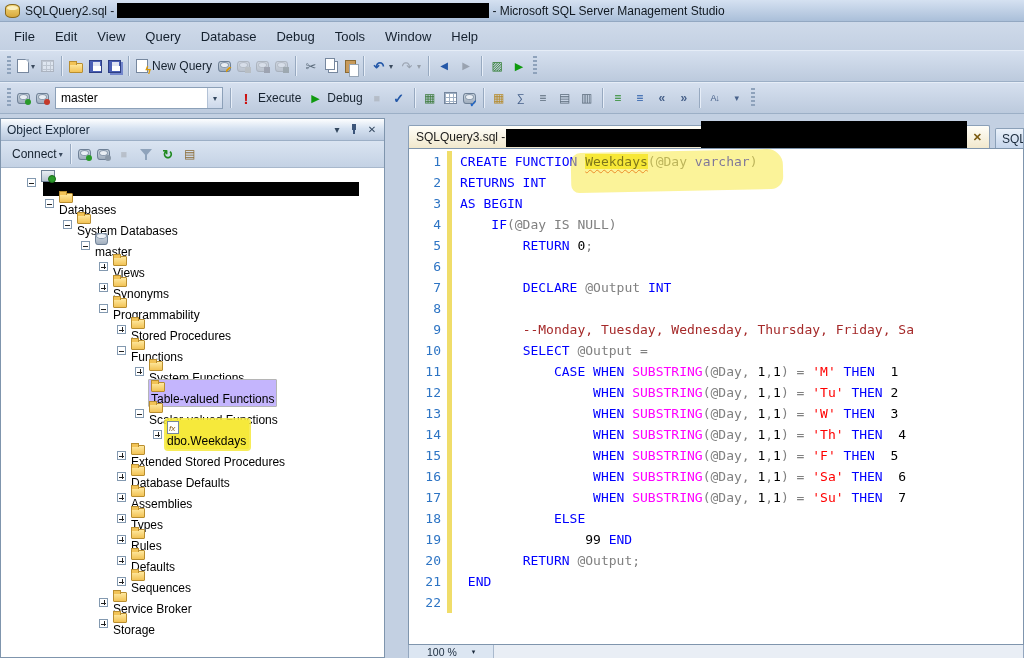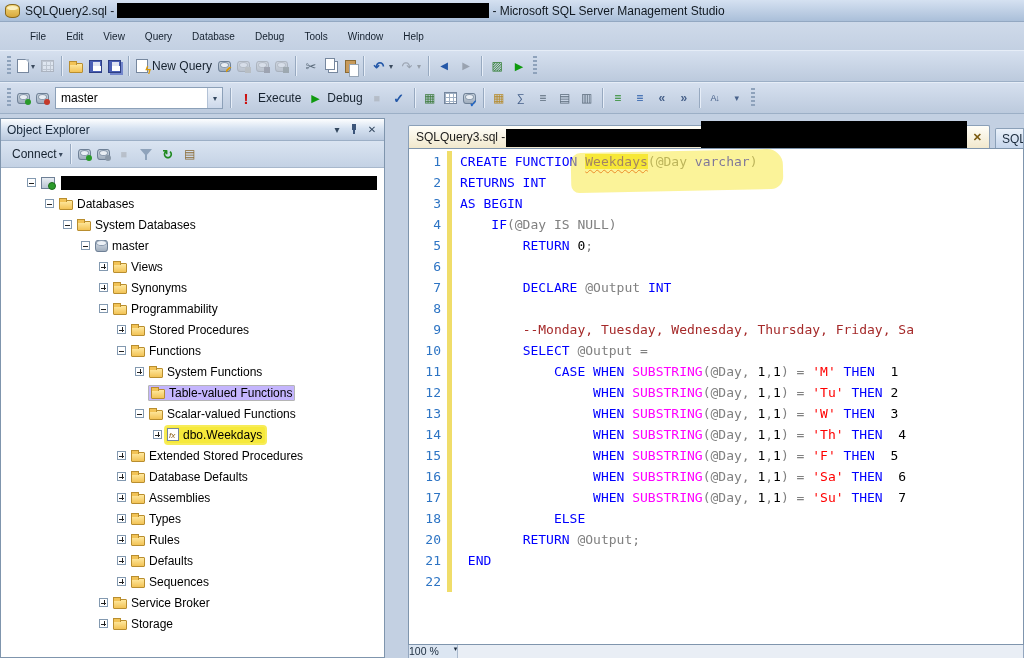--- a/index.html
+++ b/index.html
@@ -11,21 +11,21 @@
   body{width:1024px;height:658px;overflow:hidden;font-family:"Liberation Sans",sans-serif;background:#c3d0e2;}
   .window{position:relative;width:1024px;height:658px;background:#c3d0e2;overflow:hidden;}
 
   
   .titlebar{height:22px;background:linear-gradient(#d5e1f1,#aabfd9);display:flex;align-items:center;padding:0 5px;font-size:12px;color:#101820;border-bottom:1px solid #93a8c2;}
   .app-ic{width:15px;height:14px;margin-right:5px;position:relative;background:linear-gradient(#f3d87c,#d8a93c);border:1px solid #8a6a1d;border-radius:45%/30%;}
   .app-ic::before{content:"";position:absolute;left:1px;right:1px;top:1px;height:4px;border-radius:50%;background:#faefc0;}
   .redact-title{display:inline-block;width:372px;height:15px;background:#000;margin:0 3px;vertical-align:middle;}
 
   
-  .menubar{height:28px;background:linear-gradient(#cfdaea,#c3d0e2);display:flex;align-items:center;padding-left:20px;font-size:10px;color:#14202e;}
+  .menubar{height:28px;background:linear-gradient(#cfdaea,#c3d0e2);display:flex;align-items:center;padding-left:4px;font-size:13px;color:#14202e;}
   .menu-item{padding:4px 10px;border-radius:2px;cursor:default;}
 
   
   .toolbar{height:32px;background:linear-gradient(#d6e0ef,#bccadd);border-top:1px solid #e6edf7;border-bottom:1px solid #9cafc6;display:flex;align-items:center;padding:0 4px;}
   .grip{width:4px;height:20px;margin:0 3px;background:repeating-linear-gradient(#8ea2bb 0 2px,transparent 2px 4px);}
   .sep{width:1px;height:20px;background:#97a9c0;box-shadow:1px 0 0 #e7eef8;margin:0 4px;}
   .tb-item{display:flex;align-items:center;height:24px;padding:1px 3px;border-radius:2px;}
   .tb-item.disabled{opacity:.38;filter:grayscale(.9);}
   .tb-label{font-size:12px;margin-left:4px;color:#16222f;white-space:nowrap;}
   .caret{font-size:8px;color:#3a4a5e;margin-left:2px;}
@@ -96,21 +96,21 @@
   .pin::before{content:"";position:absolute;left:2px;top:0;width:4px;height:6px;background:#3c557a;}
   .pin::after{content:"";position:absolute;left:3px;top:6px;width:2px;height:4px;background:#3c557a;}
   .oe-toolbar{height:27px;flex:none;background:linear-gradient(#dae4f1,#c4d2e4);border-bottom:1px solid #a8b8cc;display:flex;align-items:center;padding:0 4px;font-size:12px;color:#16222f;}
   .oe-tree{flex:1;background:#fff;overflow:hidden;padding-top:4px;}
   .trow{height:21px;display:flex;align-items:center;font-size:12px;color:#000;white-space:nowrap;}
   .tind{flex:none;height:1px;}
   .t-exp{width:9px;height:9px;border:1px solid #8399b0;background:#fff;position:relative;flex:none;margin-right:4px;}
   .t-exp::before{content:"";position:absolute;left:1px;right:1px;top:4px;height:1px;background:#222;}
   .t-exp.plus::after{content:"";position:absolute;top:1px;bottom:1px;left:4px;width:1px;background:#222;}
   .t-exp.none{visibility:hidden;}
-  .t-wrap{display:flex;align-items:center;padding:1px 3px 1px 1px;border-radius:1px;}
+  .t-wrap{display:flex;align-items:flex-start;padding:1px 3px 1px 1px;border-radius:1px;flex-direction:column;}
   .t-ico{width:15px;height:14px;position:relative;margin-right:4px;flex:none;}
   .t-folder{width:14px;height:10px;margin-top:2px;background:linear-gradient(#ffe9a0,#f2c356);border:1px solid #b98e2f;border-radius:1px;}
   .t-folder::before{content:"";position:absolute;top:-3px;left:-1px;width:6px;height:3px;background:#f2c356;border:1px solid #b98e2f;border-bottom:none;}
   .t-db{width:13px;height:12px;background:linear-gradient(#d8dfe8,#a2afbe);border:1px solid #6e8096;border-radius:3px/4px;}
   .t-db::before{content:"";position:absolute;left:0;right:0;top:-1px;height:4px;border-radius:50%;background:#edf1f6;border:1px solid #8a9aad;}
   .t-server{width:14px;height:12px;background:linear-gradient(#e8edf3,#b8c4d2);border:1px solid #6e8096;}
   .t-server::after{content:"";position:absolute;right:-2px;bottom:-2px;width:6px;height:6px;border-radius:50%;background:#2a9a2a;border:1px solid #1a6a1a;}
   .t-fn{width:12px;height:13px;background:#fff;border:1px solid #76879e;}
   .t-fn::before{content:"fx";position:absolute;left:1px;top:2px;font-size:8px;font-style:italic;color:#8a5a10;}
   .sel-inactive{background:#c4b5fd;border:1px solid #b5b5b5;padding:0 2px;}
@@ -125,24 +125,24 @@
   .tab-partial{height:20px;margin-left:5px;background:linear-gradient(#eaf1fa,#c6d6ec);border:1px solid #8ba0b8;border-bottom:none;border-radius:2px 0 0 0;display:flex;align-items:center;padding:0 6px;font-size:12px;color:#1a2a3c;flex:1;overflow:hidden;}
   .redact-tab1{position:absolute;left:97px;top:3px;width:196px;height:18px;background:#000;}
   .redact-tab2{position:absolute;left:292px;top:-5px;width:266px;height:27px;background:#000;}
   .editor-body{position:relative;height:497px;background:#fff;border:1px solid #7f95ad;overflow:hidden;}
   .code{position:relative;font-family:"DejaVu Sans Mono",monospace;font-size:13px;line-height:21px;padding-top:2px;}
   .cl{display:flex;height:21px;white-space:pre;}
   .ln{width:38px;flex:none;text-align:right;padding-right:6px;color:var(--c-line_number);}
   .chg{width:5px;flex:none;background:#f0dd6a;margin-right:8px;}
   .tok-k{color:var(--c-keyword);} .tok-g{color:var(--c-operator);} .tok-s{color:var(--c-string);}
   .tok-f{color:var(--c-function);} .tok-c{color:var(--c-comment);} .tok-n{color:var(--c-number);} .tok-p{color:#000;}
-  .tok-w{color:#4c1d95;background:var(--c-highlight);text-decoration-line:underline;text-decoration-style:wavy;text-decoration-color:#e03020;text-decoration-thickness:1px;text-underline-offset:3px;}
+  .tok-w{color:#000000;background:var(--c-highlight);text-decoration-line:underline;text-decoration-style:wavy;text-decoration-color:#e03020;text-decoration-thickness:1px;text-underline-offset:3px;}
   .marker-blob{position:absolute;left:162px;top:2px;width:212px;height:40px;background:rgba(247,232,51,.5);border-radius:10px 16px 12px 8px;transform:rotate(-1.2deg);pointer-events:none;}
   .status{height:14px;display:flex;align-items:stretch;background:#dce6f2;border:1px solid #94a7bf;border-top:none;font-size:10.5px;color:#1a2a3c;}
-  .zoom-box{display:flex;gap:15px;padding:0 0;border-right:1px solid #a9b9cd;}
+  .zoom-box{display:flex;align-items:center;gap:15px;padding:0 18px;border-right:1px solid #a9b9cd;}
   .zoom-caret{font-size:7px;}
   .hsb{flex:1;background:#e9eef5;}
 </style>
 </head>
 <body>
 
 <div class="window">
 
   <div class="titlebar">
     <span class="app-ic"></span>
@@ -549,20 +549,21 @@
             <div class="cl"><span class="ln">9</span><span class="chg"></span><span><span class="tok-p">        </span><span class="tok-c">--Monday, Tuesday, Wednesday, Thursday, Friday, Sa</span></span></div>
             <div class="cl"><span class="ln">10</span><span class="chg"></span><span><span class="tok-p">        </span><span class="tok-k">SELECT </span><span class="tok-g">@Output =</span></span></div>
             <div class="cl"><span class="ln">11</span><span class="chg"></span><span><span class="tok-p">            </span><span class="tok-k">CASE WHEN </span><span class="tok-f">SUBSTRING</span><span class="tok-g">(@Day, </span><span class="tok-n">1</span><span class="tok-g">,</span><span class="tok-n">1</span><span class="tok-g">) = </span><span class="tok-s">'M'</span><span class="tok-k"> THEN</span><span class="tok-p">  </span><span class="tok-n">1</span></span></div>
             <div class="cl"><span class="ln">12</span><span class="chg"></span><span><span class="tok-p">                 </span><span class="tok-k">WHEN </span><span class="tok-f">SUBSTRING</span><span class="tok-g">(@Day, </span><span class="tok-n">1</span><span class="tok-g">,</span><span class="tok-n">1</span><span class="tok-g">) = </span><span class="tok-s">'Tu'</span><span class="tok-k"> THEN</span><span class="tok-p"> </span><span class="tok-n">2</span></span></div>
             <div class="cl"><span class="ln">13</span><span class="chg"></span><span><span class="tok-p">                 </span><span class="tok-k">WHEN </span><span class="tok-f">SUBSTRING</span><span class="tok-g">(@Day, </span><span class="tok-n">1</span><span class="tok-g">,</span><span class="tok-n">1</span><span class="tok-g">) = </span><span class="tok-s">'W'</span><span class="tok-k"> THEN</span><span class="tok-p">  </span><span class="tok-n">3</span></span></div>
             <div class="cl"><span class="ln">14</span><span class="chg"></span><span><span class="tok-p">                 </span><span class="tok-k">WHEN </span><span class="tok-f">SUBSTRING</span><span class="tok-g">(@Day, </span><span class="tok-n">1</span><span class="tok-g">,</span><span class="tok-n">1</span><span class="tok-g">) = </span><span class="tok-s">'Th'</span><span class="tok-k"> THEN</span><span class="tok-p">  </span><span class="tok-n">4</span></span></div>
             <div class="cl"><span class="ln">15</span><span class="chg"></span><span><span class="tok-p">                 </span><span class="tok-k">WHEN </span><span class="tok-f">SUBSTRING</span><span class="tok-g">(@Day, </span><span class="tok-n">1</span><span class="tok-g">,</span><span class="tok-n">1</span><span class="tok-g">) = </span><span class="tok-s">'F'</span><span class="tok-k"> THEN</span><span class="tok-p">  </span><span class="tok-n">5</span></span></div>
             <div class="cl"><span class="ln">16</span><span class="chg"></span><span><span class="tok-p">                 </span><span class="tok-k">WHEN </span><span class="tok-f">SUBSTRING</span><span class="tok-g">(@Day, </span><span class="tok-n">1</span><span class="tok-g">,</span><span class="tok-n">1</span><span class="tok-g">) = </span><span class="tok-s">'Sa'</span><span class="tok-k"> THEN</span><span class="tok-p">  </span><span class="tok-n">6</span></span></div>
             <div class="cl"><span class="ln">17</span><span class="chg"></span><span><span class="tok-p">                 </span><span class="tok-k">WHEN </span><span class="tok-f">SUBSTRING</span><span class="tok-g">(@Day, </span><span class="tok-n">1</span><span class="tok-g">,</span><span class="tok-n">1</span><span class="tok-g">) = </span><span class="tok-s">'Su'</span><span class="tok-k"> THEN</span><span class="tok-p">  </span><span class="tok-n">7</span></span></div>
             <div class="cl"><span class="ln">18</span><span class="chg"></span><span><span class="tok-p">            </span><span class="tok-k">ELSE</span></span></div>
+            <div class="cl"><span class="ln">19</span><span class="chg"></span><span><span class="tok-p">                </span><span class="tok-n">99 </span><span class="tok-k">END</span></span></div>
             <div class="cl"><span class="ln">20</span><span class="chg"></span><span><span class="tok-p">        </span><span class="tok-k">RETURN </span><span class="tok-g">@Output;</span></span></div>
             <div class="cl"><span class="ln">21</span><span class="chg"></span><span><span class="tok-p"> </span><span class="tok-k">END</span></span></div>
             <div class="cl"><span class="ln">22</span><span class="chg"></span><span></span></div>
           </div>
         <div class="marker-blob"></div>
       </div>
       <div class="status">
         <span class="zoom-box">
           <span>100 %</span>
           <span class="zoom-caret">▾</span>

